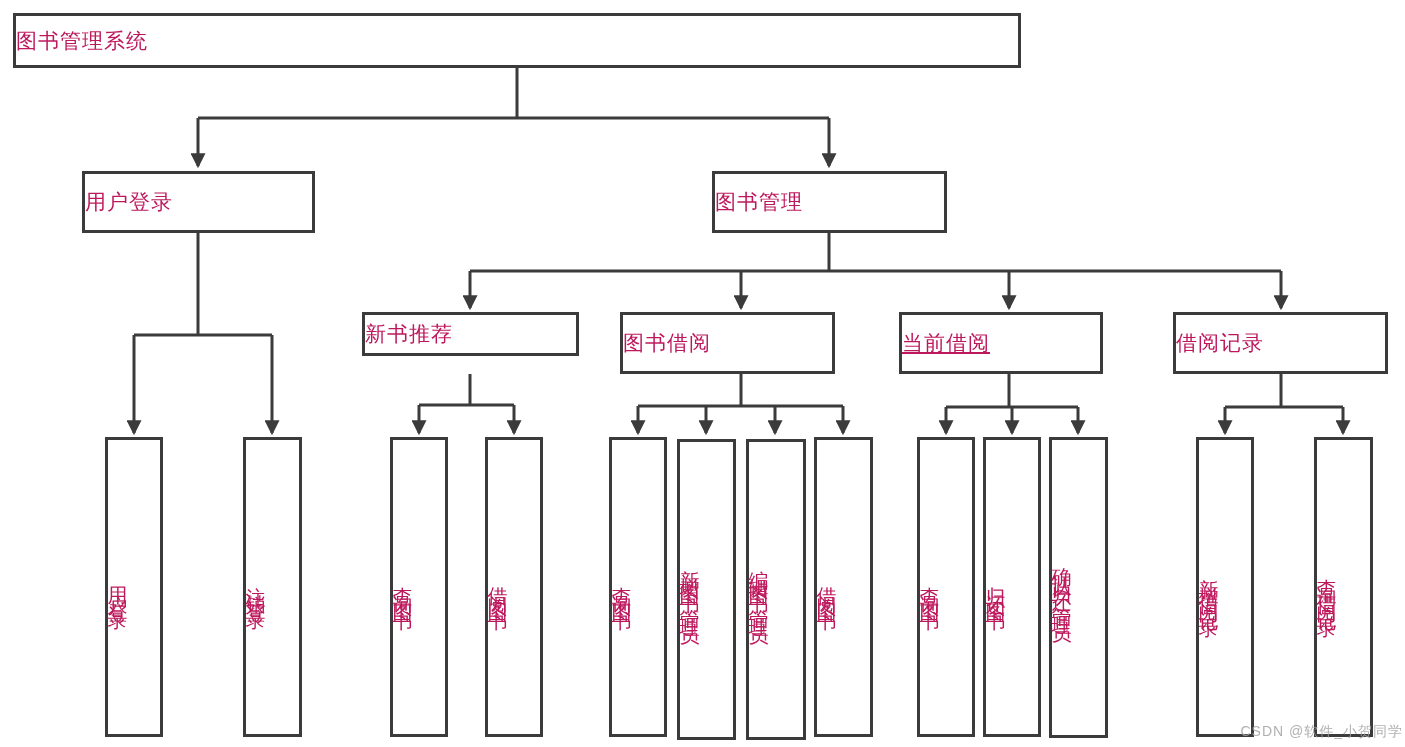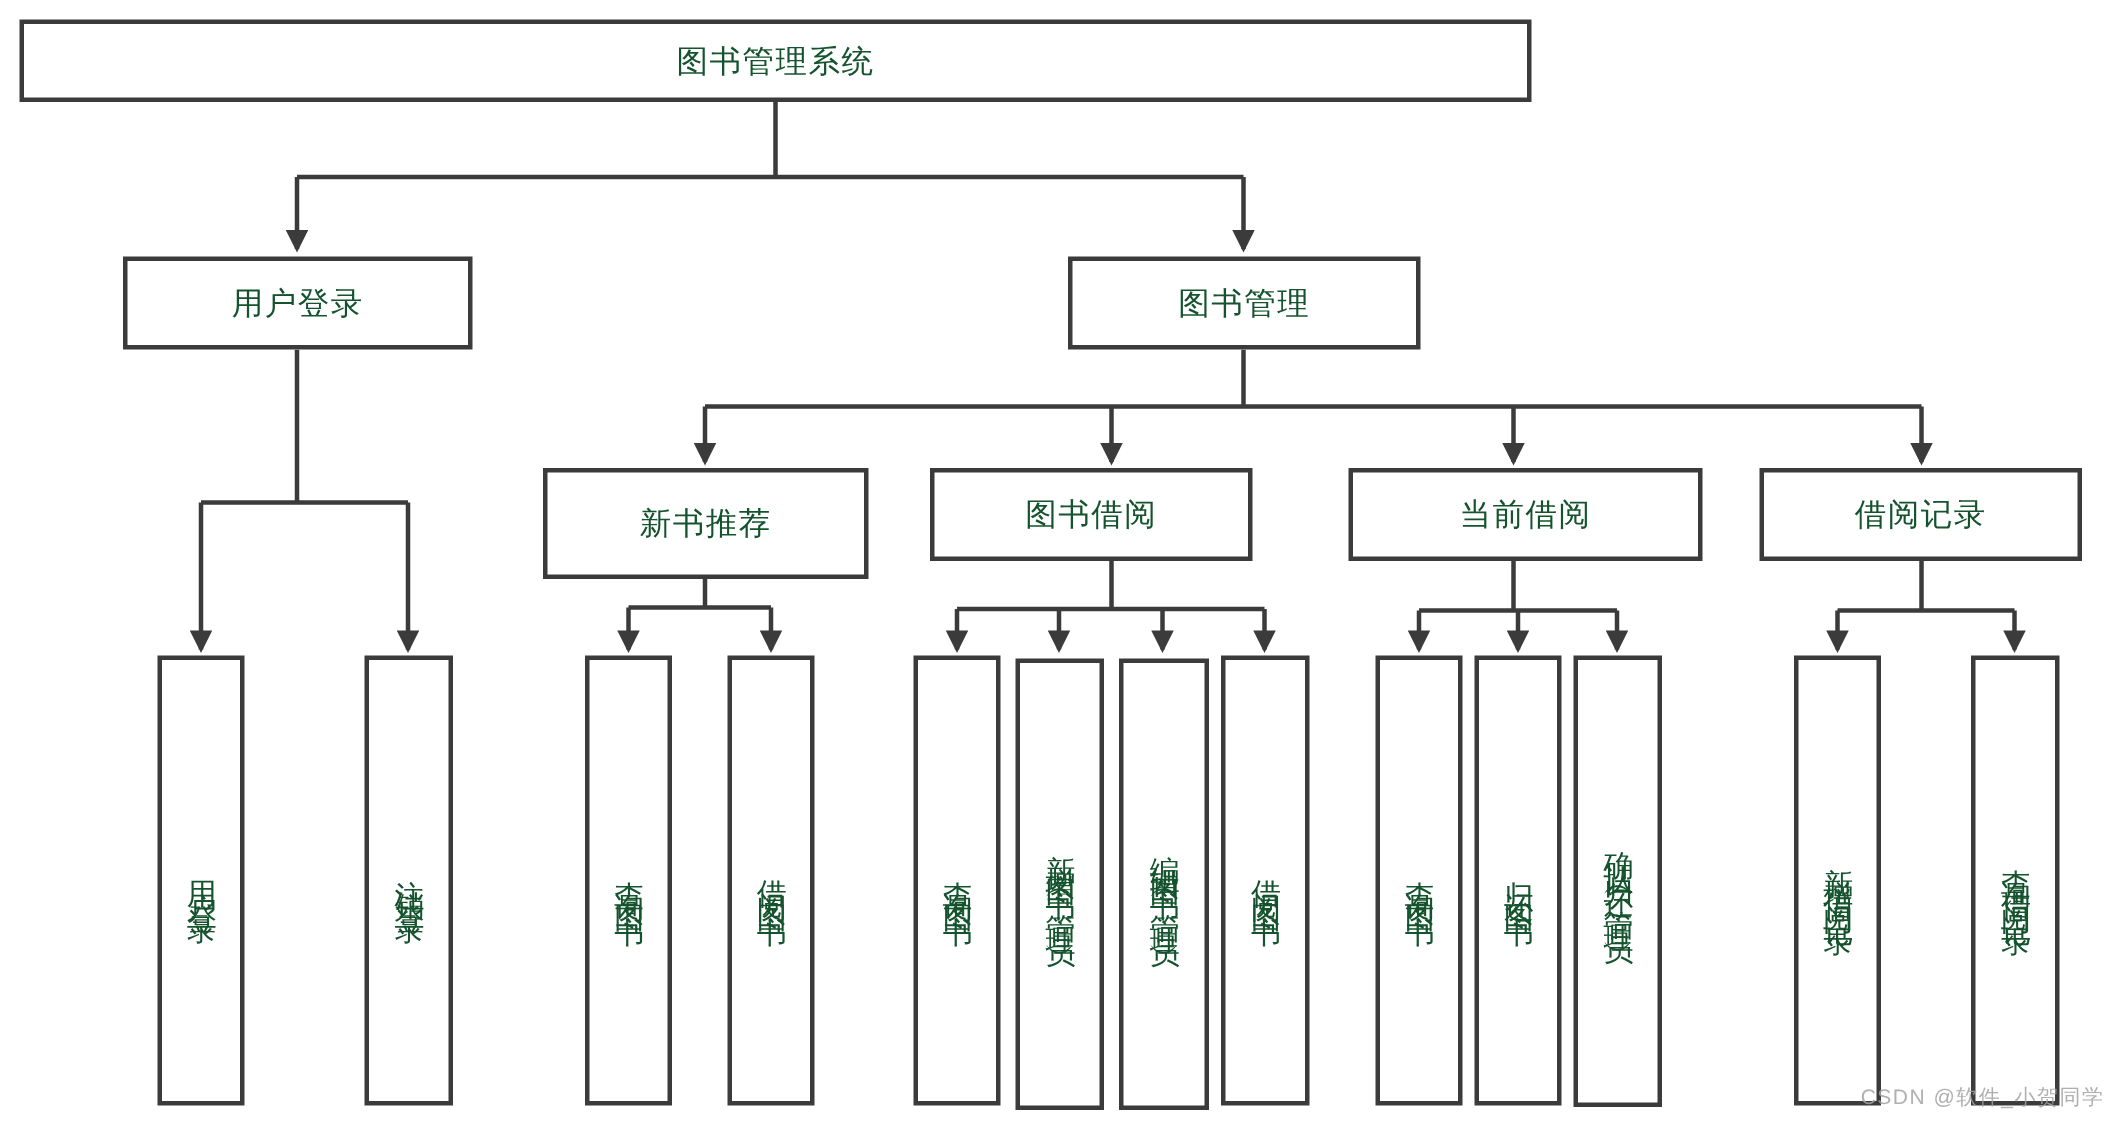--- a/index.html
+++ b/index.html
@@ -21,22 +21,22 @@
   }
   #connectors path { stroke: #3b3b3b; stroke-width: 3; fill: none; }
   #connectors marker path { fill: #3b3b3b; stroke: none; }
   .node {
     position: absolute;
     box-sizing: border-box;
     border: 3px solid #3b3b3b;
     background: #ffffff;
     display: flex;
     align-items: center;
-    justify-content: center;
-    color: #14532d;
+    justify-content: flex-start;
+    color: #be185d;
     font-size: 21px;
     letter-spacing: 1px;
   }
   .node .lbl { white-space: nowrap; }
   .vnode .lbl {
     writing-mode: vertical-rl;
     text-orientation: mixed;
     letter-spacing: 8px;
     font-size: 20px;
     line-height: 1;
@@ -117,27 +117,27 @@
     <span class="lbl">图书管理系统</span>
   </div>
 
   <div class="node" style="left:82px; top:171px; width:233px; height:62px;">
     <span class="lbl">用户登录</span>
   </div>
   <div class="node" style="left:712px; top:171px; width:235px; height:62px;">
     <span class="lbl">图书管理</span>
   </div>
 
-  <div class="node" style="left:362px; top:312px; width:217px; height:74px;">
+  <div class="node" style="left:362px; top:312px; width:217px; height:44px;">
     <span class="lbl">新书推荐</span>
   </div>
   <div class="node" style="left:620px; top:312px; width:215px; height:62px;">
     <span class="lbl">图书借阅</span>
   </div>
-  <div class="node" style="left:899px; top:312px; width:236px; height:62px;">
+  <div class="node" style="left:899px; top:312px; width:204px; height:62px;text-decoration:underline;">
     <span class="lbl">当前借阅</span>
   </div>
   <div class="node" style="left:1173px; top:312px; width:215px; height:62px;">
     <span class="lbl">借阅记录</span>
   </div>
 
   <div class="node vnode" style="left:105px; top:437px; width:58px; height:300px;">
     <span class="lbl">用户登录</span>
   </div>
   <div class="node vnode" style="left:243px; top:437px; width:59px; height:300px;">

